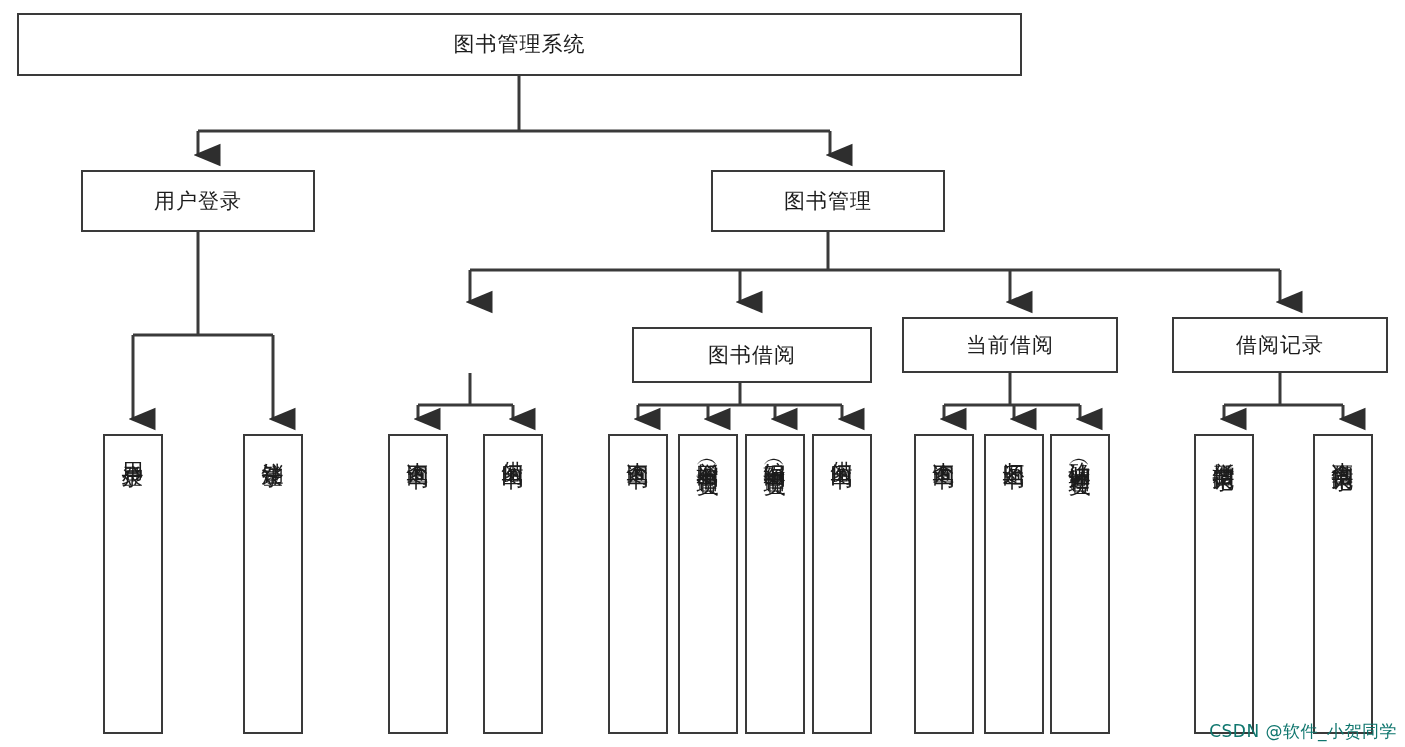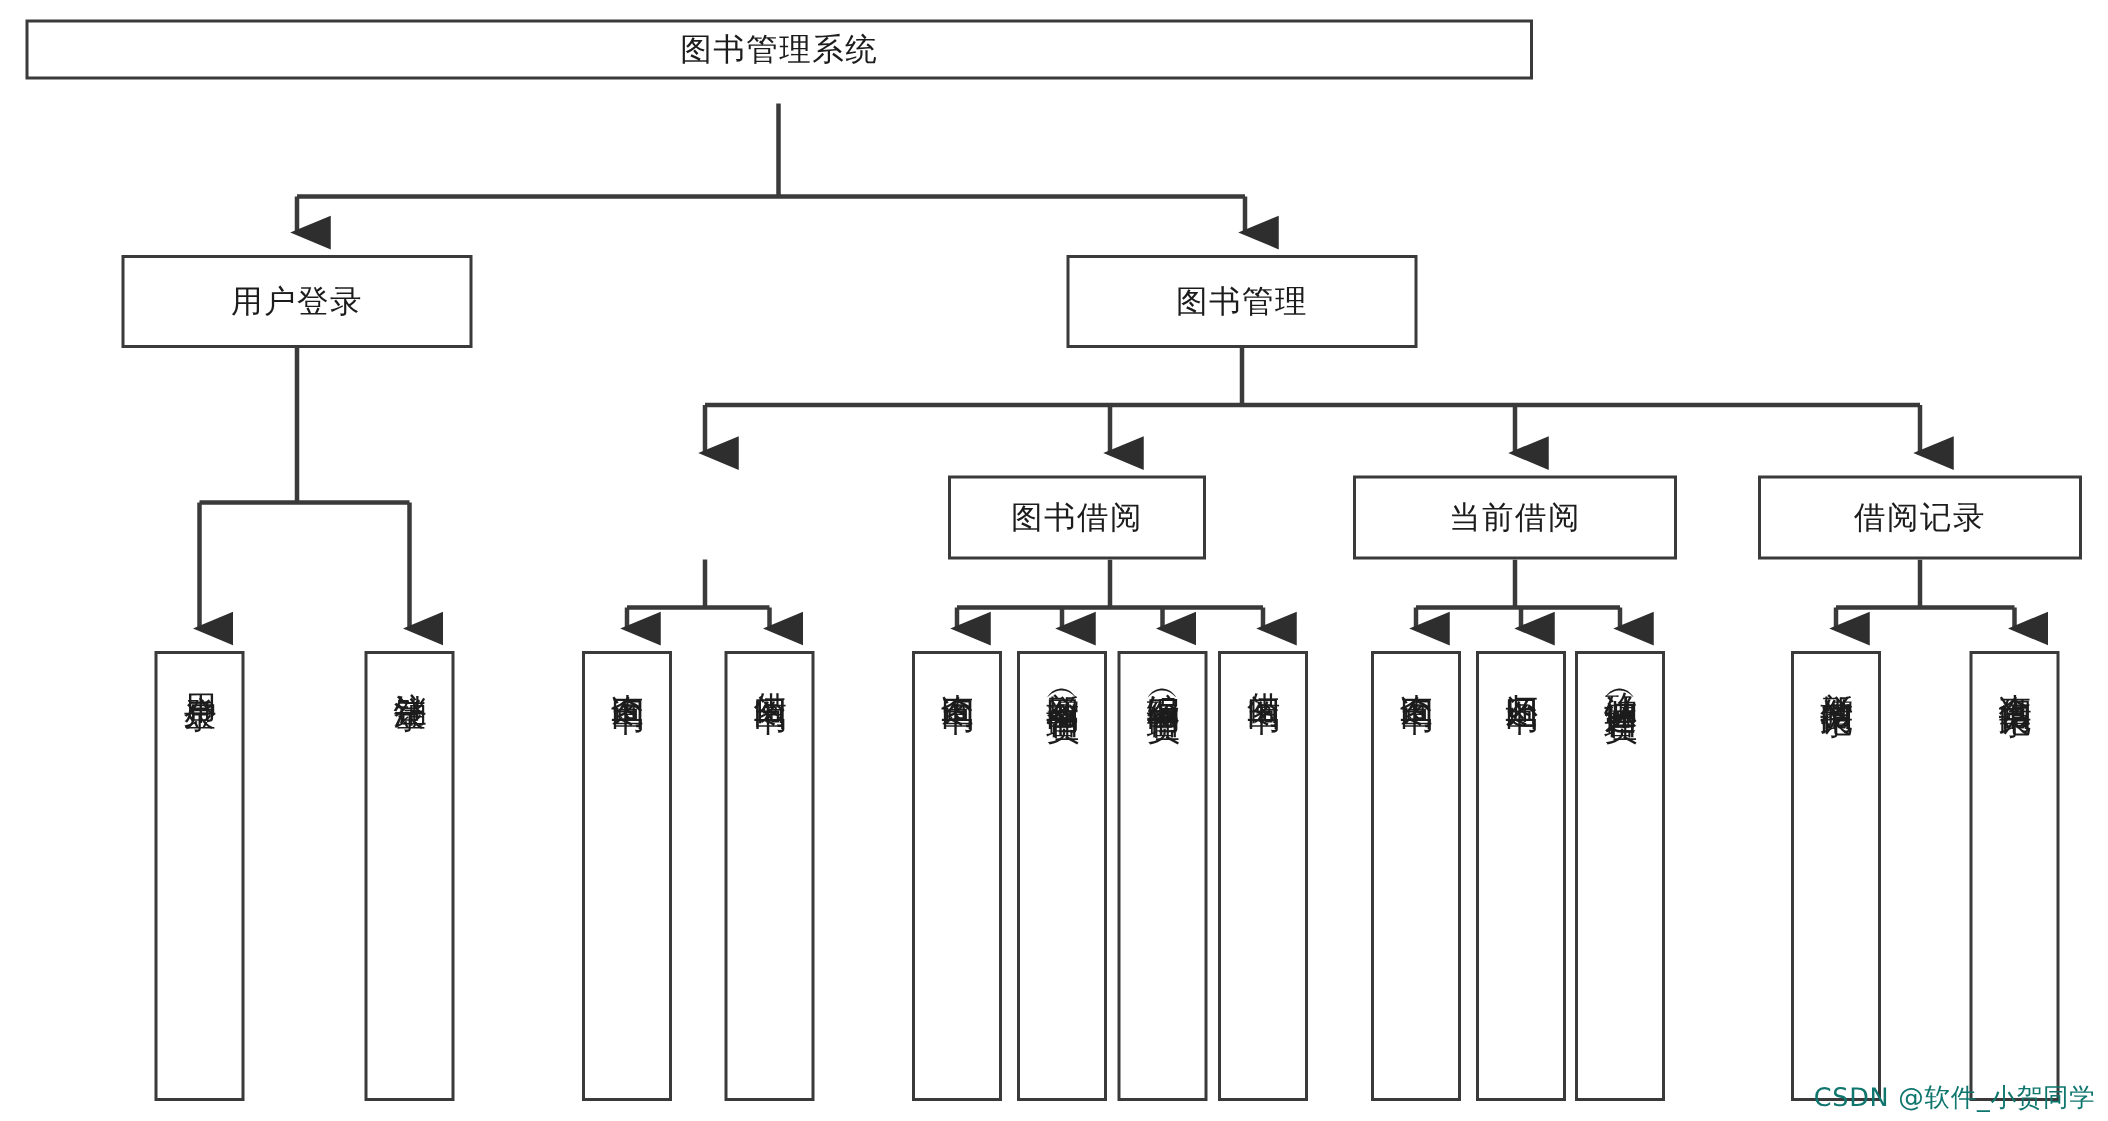--- a/index.html
+++ b/index.html
@@ -112,32 +112,32 @@
       <path d="M 1014 405 L 1014 419" marker-end="url(#arrow)"></path>
       <path d="M 1080 405 L 1080 419" marker-end="url(#arrow)"></path>
 
       <path d="M 1280 373 L 1280 405"></path>
       <path d="M 1224 405 L 1343 405"></path>
       <path d="M 1224 405 L 1224 419" marker-end="url(#arrow)"></path>
       <path d="M 1343 405 L 1343 419" marker-end="url(#arrow)"></path>
     </g>
   </svg>
 
-  <div class="node horiz" style="left:17px;top:13px;width:1005px;height:40px;align-items:center;">
+  <div class="node horiz" style="left:17px;top:13px;width:1005px;height:63px;align-items:center;">
     <span>图书管理系统</span>
   </div>
 
   <div class="node horiz" style="left:81px;top:170px;width:234px;height:62px;">
     <span>用户登录</span>
   </div>
   <div class="node horiz" style="left:711px;top:170px;width:234px;height:62px;">
     <span>图书管理</span>
   </div>
 
-  <div class="node horiz" style="left:632px;top:317px;width:172px;height:56px;">
+  <div class="node horiz" style="left:632px;top:327px;width:240px;height:56px;">
     <span>图书借阅</span>
   </div>
   <div class="node horiz" style="left:902px;top:317px;width:216px;height:56px;">
     <span>当前借阅</span>
   </div>
   <div class="node horiz" style="left:1172px;top:317px;width:216px;height:56px;align-items:center;">
     <span>借阅记录</span>
   </div>
 
   <div class="node vert" style="left:103px;top:434px;width:60px;height:300px;">

